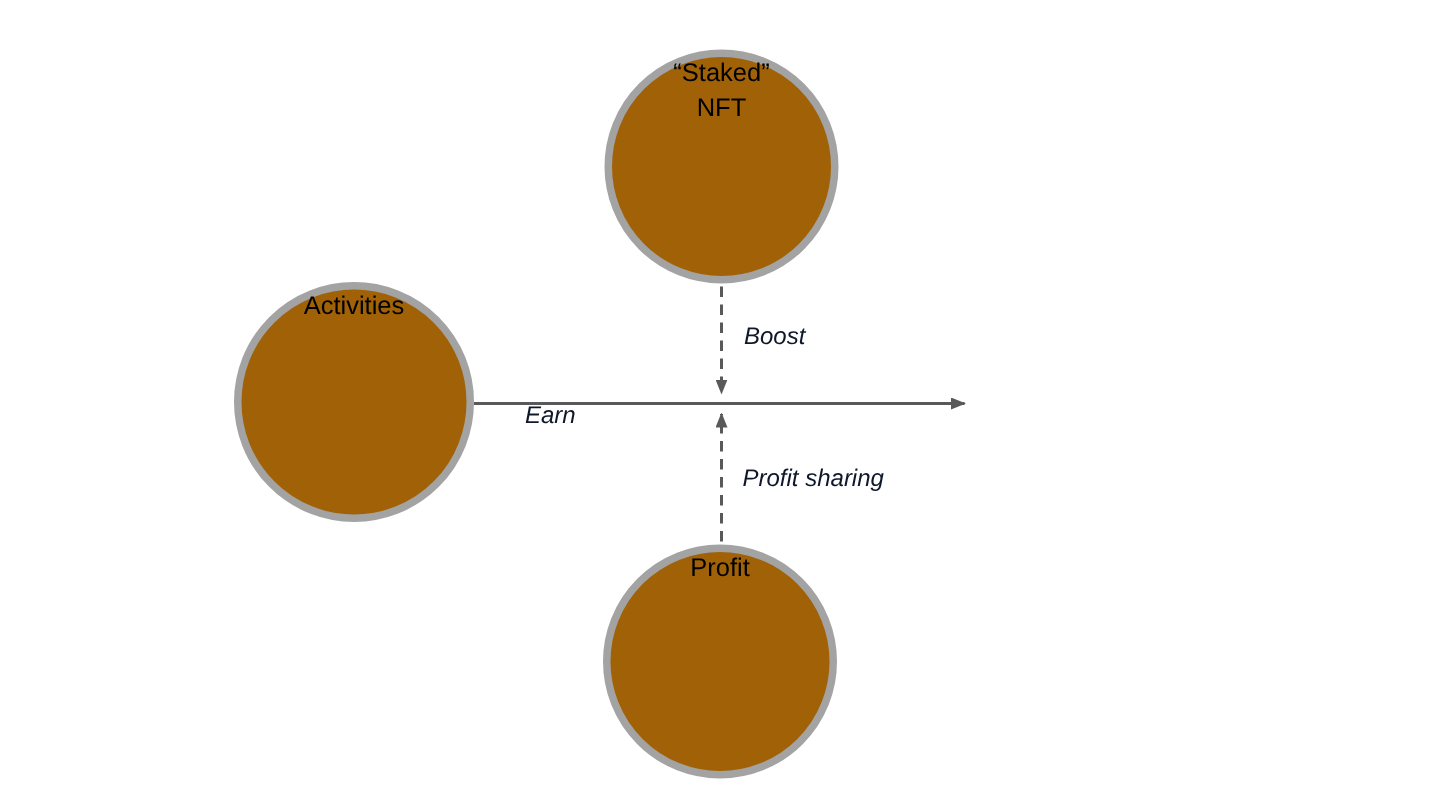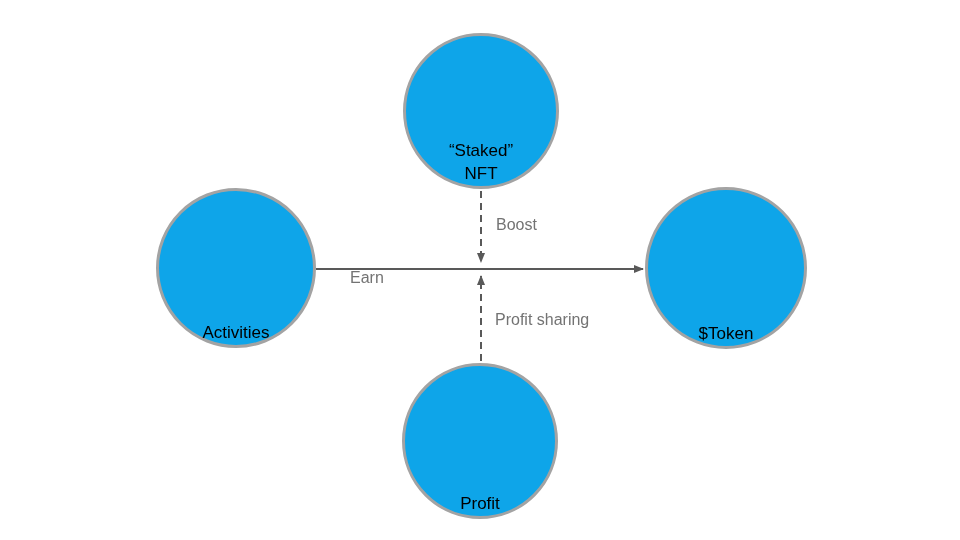--- a/index.html
+++ b/index.html
@@ -18,43 +18,44 @@
   .edges-layer {
     position: absolute;
     left: 0;
     top: 0;
     width: 960px;
     height: 540px;
   }
   .node {
     position: absolute;
     border-radius: 50%;
-    background: #0ea5e9;
-    border: 3px solid #a3a3a3;
+    background: #a16207;
+    border: 5px solid #a3a3a3;
     display: flex;
-    align-items: flex-end;
+    align-items: flex-start;
     justify-content: center;
     text-align: center;
     box-sizing: border-box;
   }
   .node-label {
     font-size: 17px;
     color: #000000;
     line-height: 1.35;
     white-space: pre-line;
   }
   .node-staked-nft { left: 403px; top: 33px;  width: 156px; height: 156px; }
   .node-activities { left: 156px; top: 188px; width: 160px; height: 160px; }
   .node-token      { left: 645px; top: 187px; width: 162px; height: 162px; }
   .node-revenue    { left: 402px; top: 363px; width: 156px; height: 156px; }
   .edge-label {
     position: absolute;
     font-size: 16px;
-    color: #737373;
+    color: #0f172a;
     white-space: nowrap;
+    font-style: italic;
   }
   .label-earn           { left: 350px; top: 233px; margin-top: 36px; }
   .label-boost          { left: 496px; top: 216px; }
   .label-profit-sharing { left: 495px; top: 311px; text-align: center; }
 </style>
 </head>
 <body>
 
 <div class="canvas">
 
@@ -74,23 +75,20 @@
 
   <div class="node node-staked-nft">
     <span class="node-label">“Staked”
 NFT</span>
   </div>
 
   <div class="node node-activities">
     <span class="node-label">Activities</span>
   </div>
 
-  <div class="node node-token">
-    <span class="node-label">$Token</span>
-  </div>
 
   <div class="node node-revenue">
     <span class="node-label">Profit</span>
   </div>
 
   <div class="edge-label label-earn">Earn</div>
 
   <div class="edge-label label-boost">Boost</div>
 
   <div class="edge-label label-profit-sharing">Profit sharing</div>

